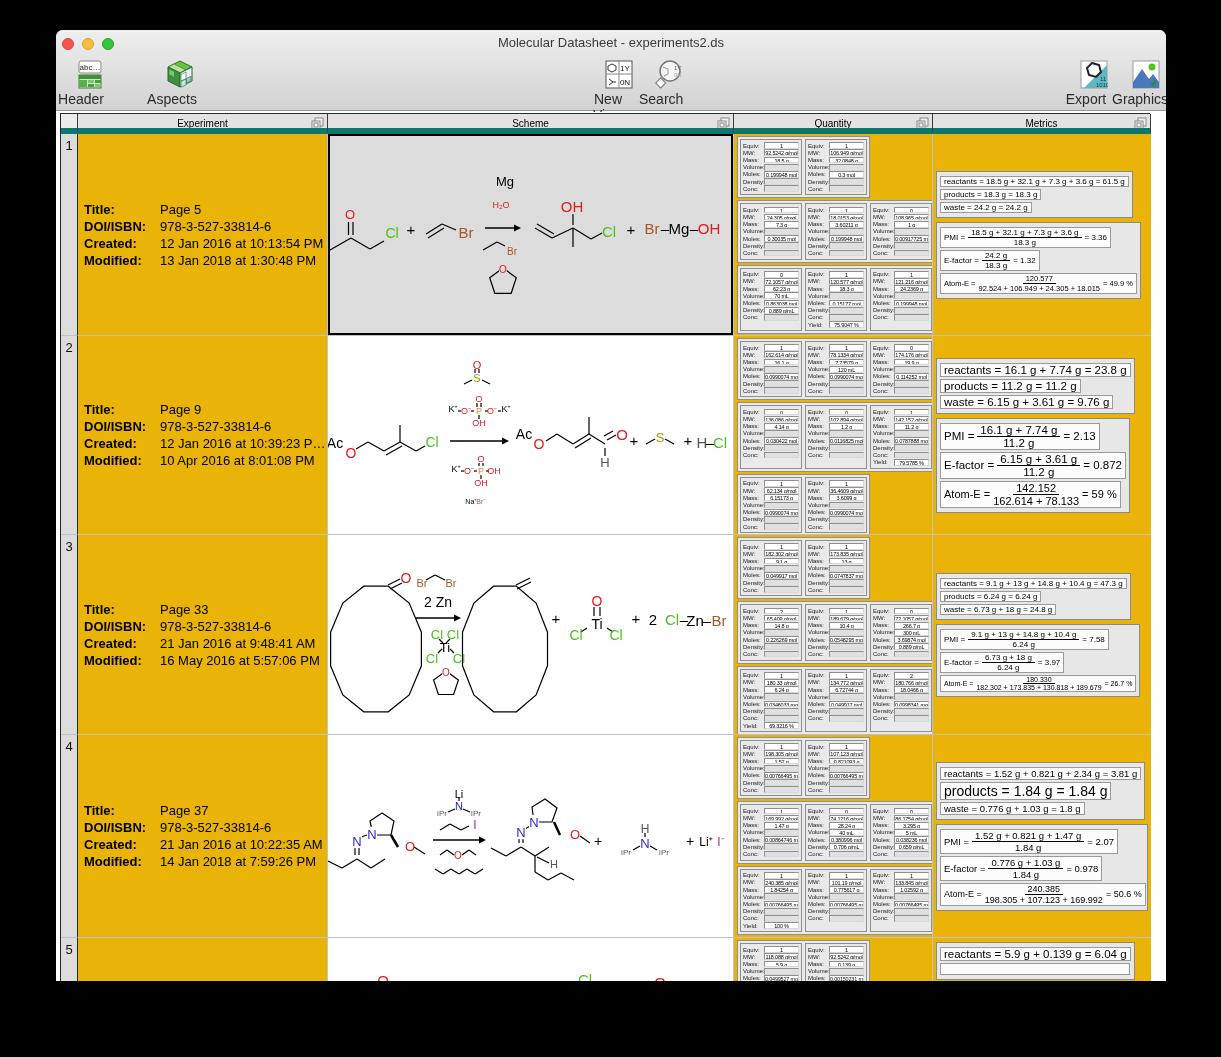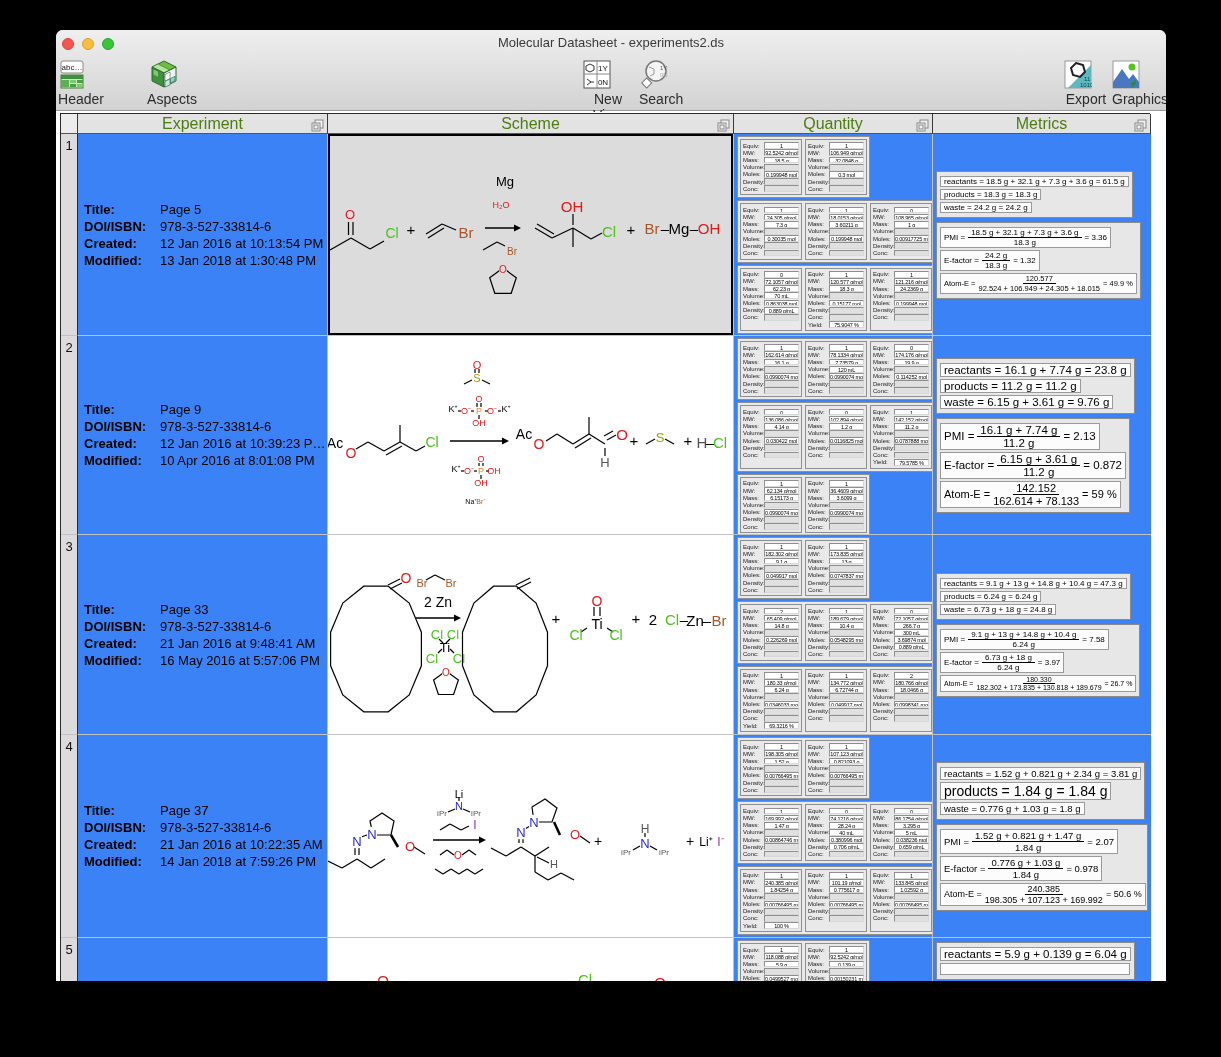--- a/index.html
+++ b/index.html
@@ -5,34 +5,34 @@
 *{box-sizing:border-box;margin:0;padding:0}
 body{width:1221px;height:1057px;background:#000;font-family:"Liberation Sans",sans-serif;position:relative;overflow:hidden}
 .window{position:absolute;left:56px;top:30px;width:1110px;height:951px;border-radius:7px 7px 0 0;background:#fff;overflow:hidden}
 .chrome{position:absolute;left:0;top:0;width:100%;height:81px;background:linear-gradient(#efefef,#d2d2d2);border-bottom:1px solid #999}
 .tl{position:absolute;top:8px;width:12px;height:12px;border-radius:50%}
 .tl.red{left:6px;background:#f4564f;border:1px solid #e0443e}
 .tl.yellow{left:26px;background:#f6bd3e;border:1px solid #dea123}
 .tl.green{left:46px;background:#38c53a;border:1px solid #24a52a}
 .title{position:absolute;top:5px;left:0;right:0;text-align:center;font-size:13px;color:#3a3a3a}
 .tbtn{position:absolute;top:28px;height:48px;text-align:center}
-.ticon{height:31px;display:flex;align-items:flex-end;justify-content:flex-start}
+.ticon{height:31px;display:flex;align-items:flex-end;justify-content:flex-end}
 .tlabel{font-size:14px;color:#2c2c2c;margin-top:2px}
 .content{position:absolute;left:0;top:82px;right:0;bottom:0;background:#fff}
 .tbl{position:absolute;left:4px;top:1px;width:1090px;border:1px solid #2a2a2a}
 .trow{position:relative;width:100%}
-.cell{position:absolute;top:0;height:100%;border-right:1px solid #c2c2c2;border-bottom:1px solid #c2c2c2;background:#3b82f6;overflow:hidden}
+.cell{position:absolute;top:0;height:100%;border-right:1px solid #c2c2c2;border-bottom:1px solid #c2c2c2;background:#eab308;overflow:hidden}
 .selcell{box-shadow:inset 0 0 0 2px #000}
 .cnum{left:0;width:17px;background:#dcdcdc;border-right:1px solid #2a2a2a;text-align:center;font-size:13px;color:#111;padding-top:4px}
 .cexp{left:17px;width:250px;display:flex;flex-direction:column;justify-content:center;padding-left:6px}
 .csch{left:267px;width:406px}
 .cqty{left:673px;width:199px;padding:1px 0 0 1px}
 .cmet{left:872px;width:218px;border-right:none;display:flex;flex-direction:column;justify-content:center;align-items:flex-start;padding-left:3px}
 .hdr{height:20px}
-.hdr .cell{background:#e3e3e3;border-right:1px solid #3a3a3a;border-bottom:1px solid #0f766e;font-size:16px;color:#4d7c0f;text-align:center;line-height:19px;padding:0}
+.hdr .cell{background:#e3e3e3;border-right:1px solid #3a3a3a;border-bottom:6px solid #0f766e;font-size:10px;color:#000000;text-align:center;line-height:19px;padding:0}
 .hdr .cnum{background:#ececec}
 .hicon{position:absolute;right:3px;top:3px}
 .exprow{display:flex;font-size:13px;line-height:17px;color:#000}
 .explabel{width:76px;font-weight:bold;flex:none}
 .qgroup{background:#e9e9e9;border:1px solid #8f8f8f;margin:1px 0 2px 2px;padding:2px;display:flex;gap:3px;width:-moz-fit-content;width:fit-content}
 .qtable{background:#e9e9e9;border:1px solid #8f8f8f;padding:2px 2px;width:62px}
 .qrow{display:flex;align-items:center;height:7.2px}
 .qlabel{font-size:6px;color:#1a1a1a;width:21px;flex:none;white-space:nowrap}
 .qval{flex:1;height:6.8px;border:1px solid #9f9f9f;border-color:#8f8f8f #d8d8d8 #d8d8d8 #8f8f8f;background:#fff;font-size:5.5px;letter-spacing:-0.2px;text-align:center;line-height:6.4px;overflow:hidden;white-space:nowrap;color:#000}
 .qval.empty{background:#e0e0e0}

